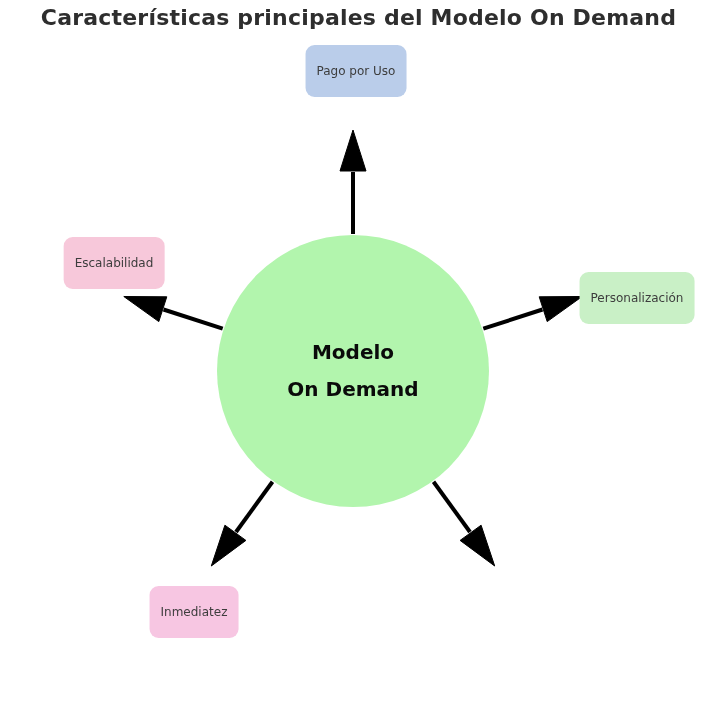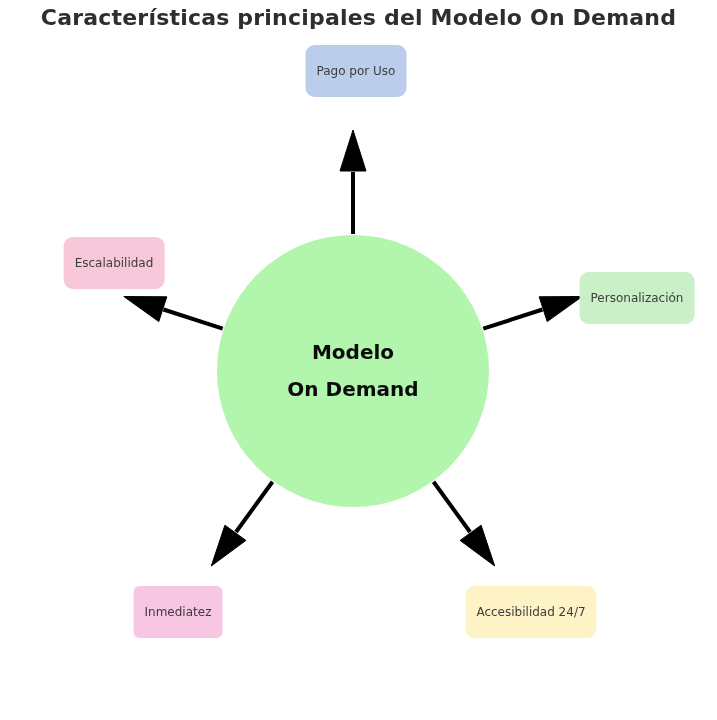--- a/index.html
+++ b/index.html
@@ -60,21 +60,21 @@
     transform: translate(-50%, -50%);
     font-size: 12px;
     color: #3d3d3d;
     padding: 19px 11px;
     border-radius: 9px;
     white-space: nowrap;
   }
   .pos-pago          { left: 356px; top: 71px; }
   .pos-escalabilidad { left: 70px;  top: 263px; margin-left: 44px; }
   .pos-personalizacion { left: 637px; top: 278px; margin-top: 20px; }
-  .pos-inmediatez    { left: 178px; top: 612px; border-radius: 6px; }
+  .pos-inmediatez    { left: 194px; top: 612px; }
   .pos-accesibilidad { left: 531px; top: 612px; }
 </style>
 </head>
 <body>
 
 <div class="canvas">
 
   <div class="diagram-title">Características principales del Modelo On Demand</div>
 
   <svg class="diagram-svg" width="717" height="720" viewBox="0 0 717 720">
@@ -113,15 +113,14 @@
   </div>
 
   <div class="feature-label pos-pago" style="background-color: rgb(186, 205, 234);">Pago por Uso</div>
 
   <div class="feature-label pos-escalabilidad" style="background-color: rgb(247, 200, 218);">Escalabilidad</div>
 
   <div class="feature-label pos-personalizacion" style="background-color: rgb(201, 240, 198);">Personalización</div>
 
   <div class="feature-label pos-inmediatez" style="background-color: rgb(247, 198, 226);">Inmediatez</div>
 
-  <div class="feature-label pos-accesibilidad" style="background-color: rgb(253, 243, 199);">Accesibilidad 24/7</div>
 
 </div>
 
 </body></html>

